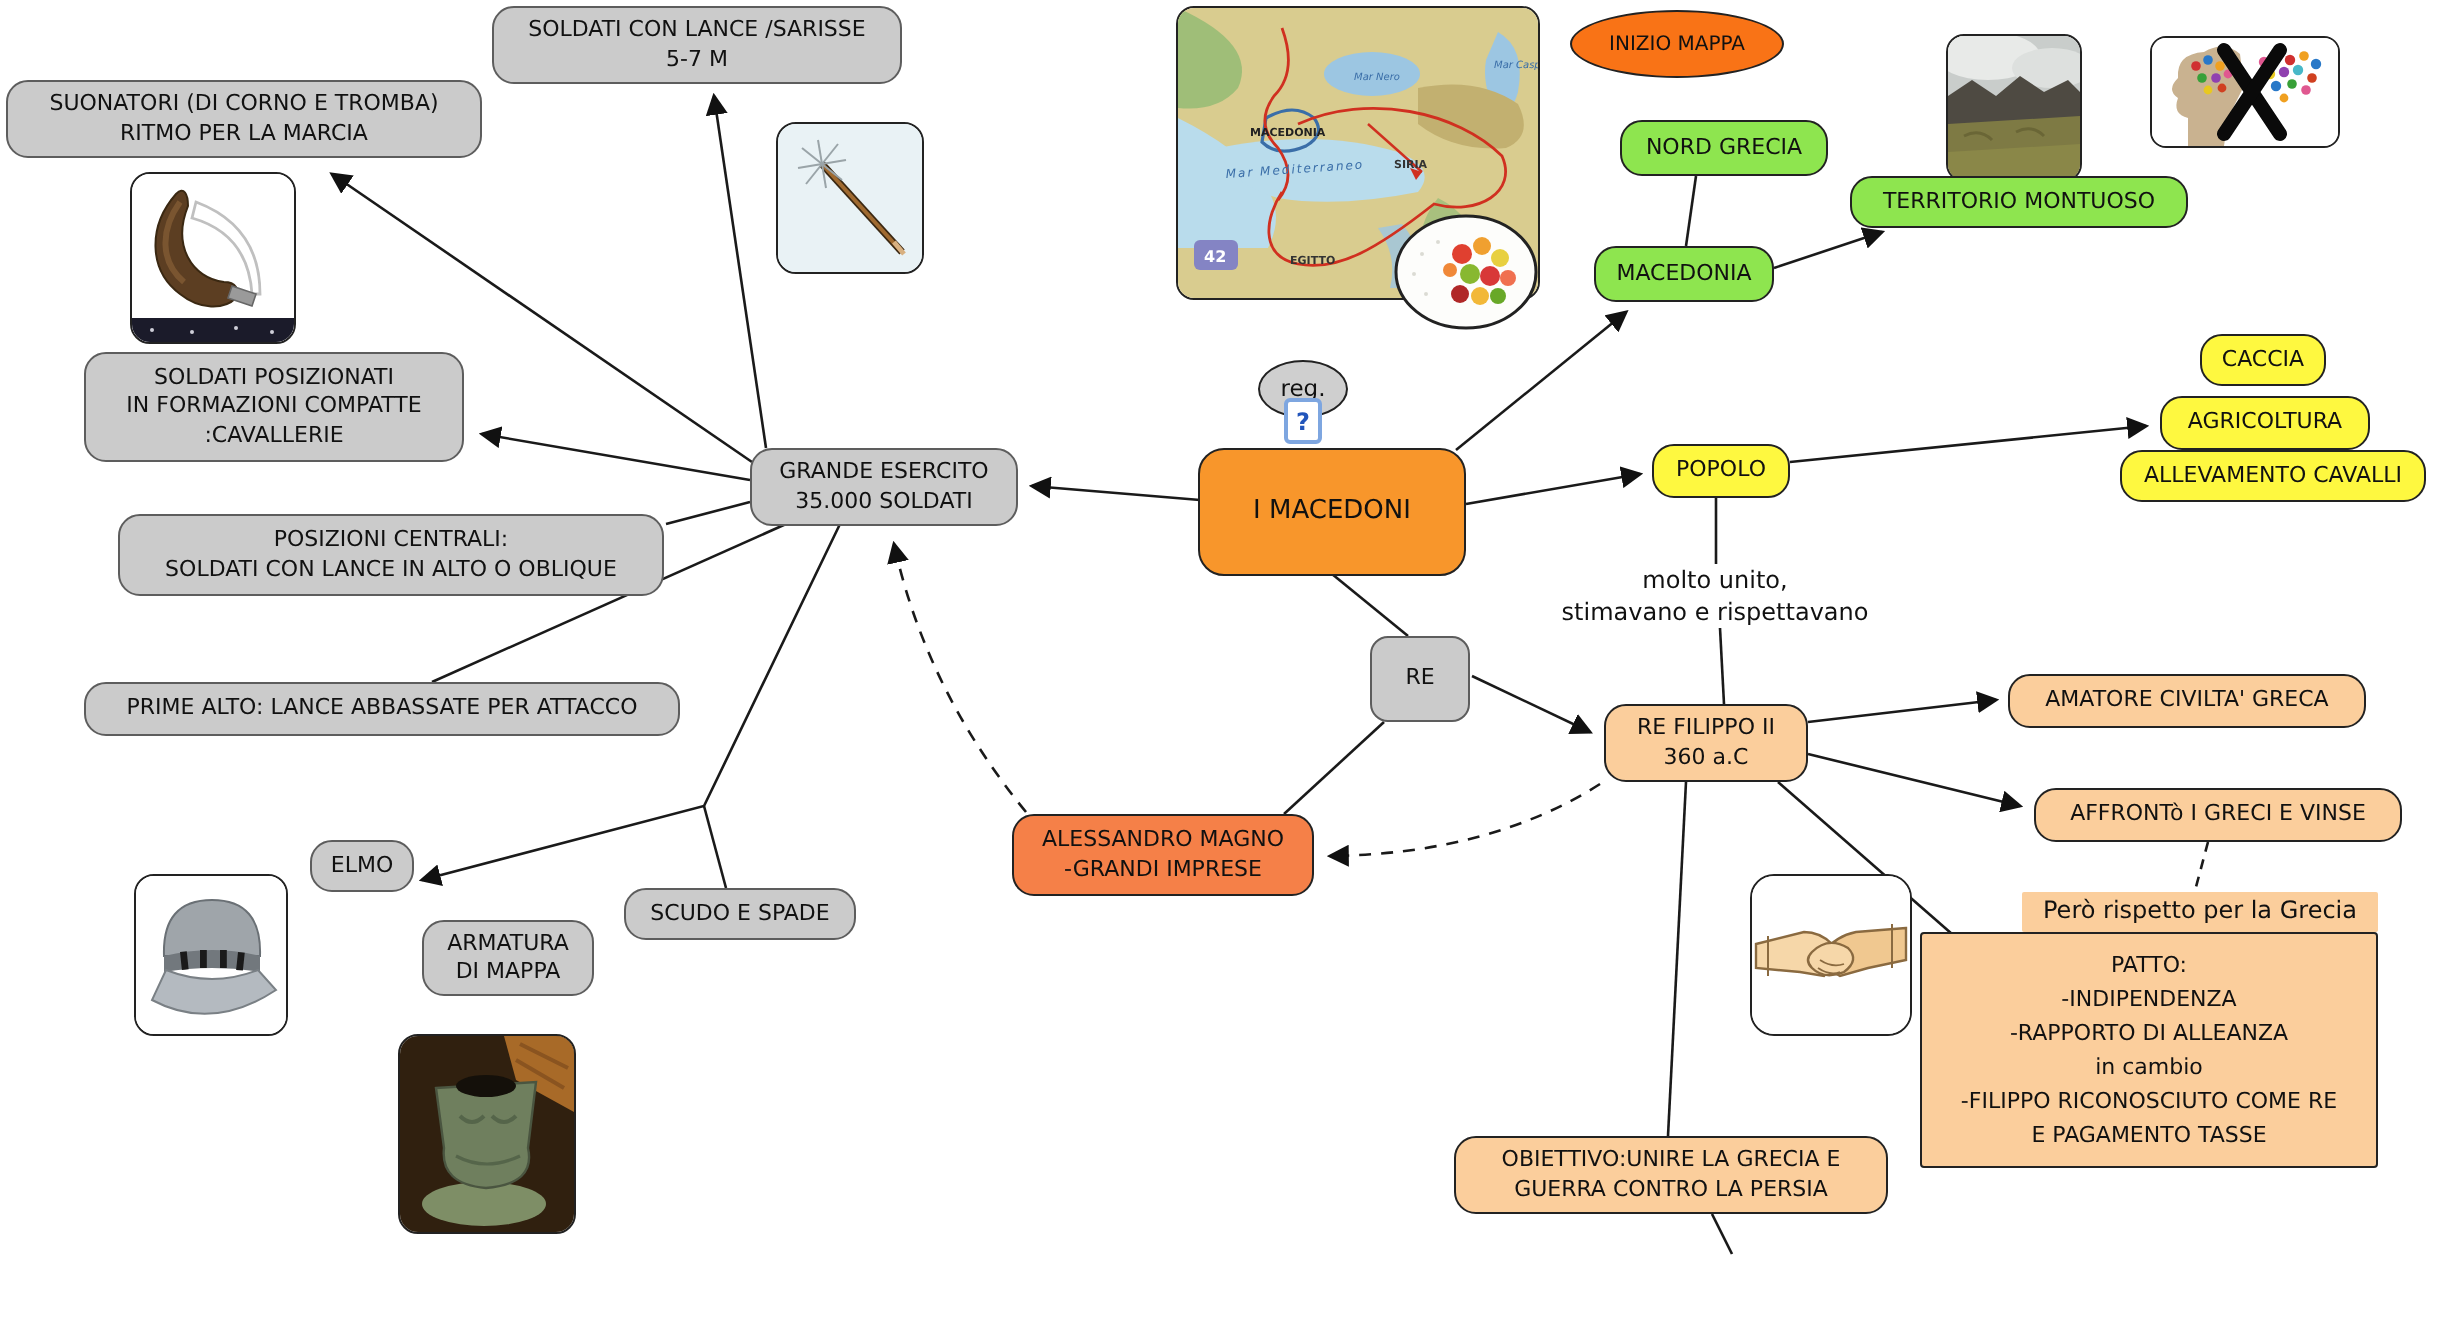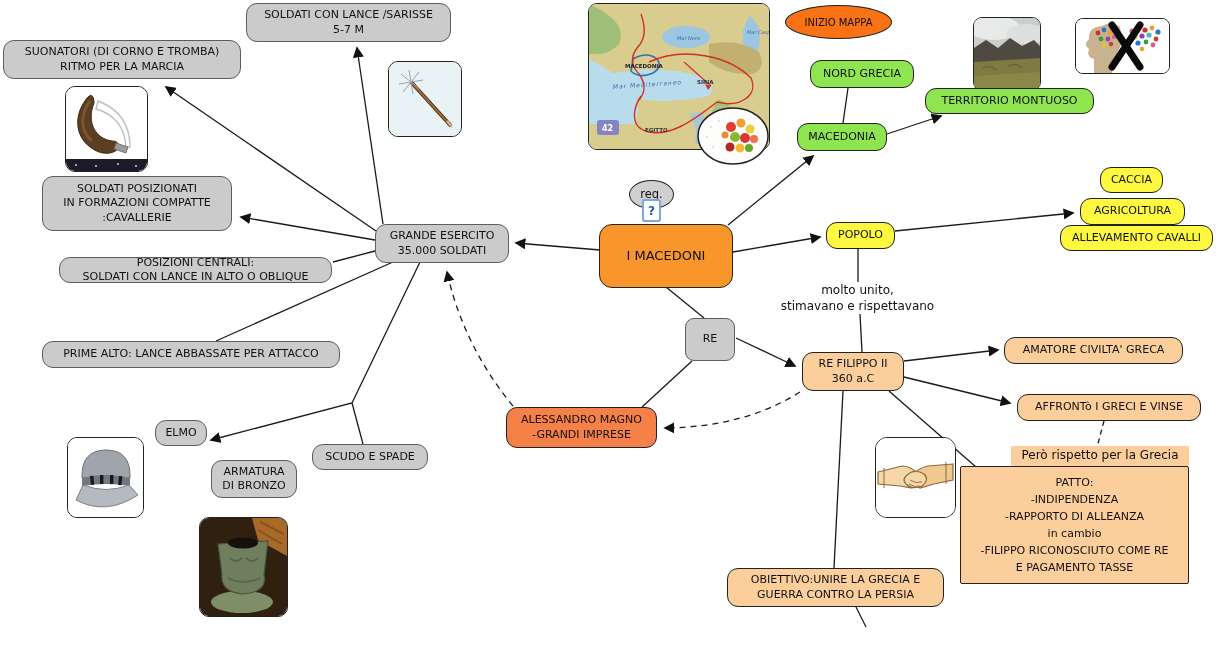--- a/index.html
+++ b/index.html
@@ -248,32 +248,32 @@
   <div class="node gray" style="left:246px;top:3px;width:205px;height:39px">SOLDATI CON LANCE /SARISSE
 5-7 M</div>
 
   <div class="node gray" style="left:3px;top:40px;width:238px;height:39px">SUONATORI (DI CORNO E TROMBA)
 RITMO PER LA MARCIA</div>
 
   <div class="node gray" style="left:42px;top:176px;width:190px;height:55px">SOLDATI POSIZIONATI
 IN FORMAZIONI COMPATTE
 :CAVALLERIE</div>
 
-  <div class="node gray" style="left:59px;top:257px;width:273px;height:26px">POSIZIONI CENTRALI:
+  <div class="node gray" style="left:59px;top:257px;width:273px;height:41px">POSIZIONI CENTRALI:
 SOLDATI CON LANCE IN ALTO O OBLIQUE</div>
 
   <div class="node gray" style="left:42px;top:341px;width:298px;height:27px">PRIME ALTO: LANCE ABBASSATE PER ATTACCO</div>
 
   <div class="node gray" style="left:375px;top:224px;width:134px;height:39px">GRANDE ESERCITO
 35.000 SOLDATI</div>
 
   <div class="node gray" style="left:155px;top:420px;width:52px;height:26px">ELMO</div>
 
   <div class="node gray" style="left:211px;top:460px;width:86px;height:38px">ARMATURA
-DI BRONZO</div>
+DI MAPPA</div>
 
   <div class="node gray" style="left:312px;top:444px;width:116px;height:26px">SCUDO E SPADE</div>
 
   <div class="node orange" style="left:599px;top:224px;width:134px;height:64px">I MACEDONI</div>
 
   <div class="node oval-gray" style="left:629px;top:180px;width:45px;height:29px">reg.</div>
 
   <div class="docicon" style="left:642px;top:199px;width:19px;height:23px">?</div>
 
   <div class="node gray" style="left:685px;top:318px;width:50px;height:43px;border-radius:9px">RE</div>

